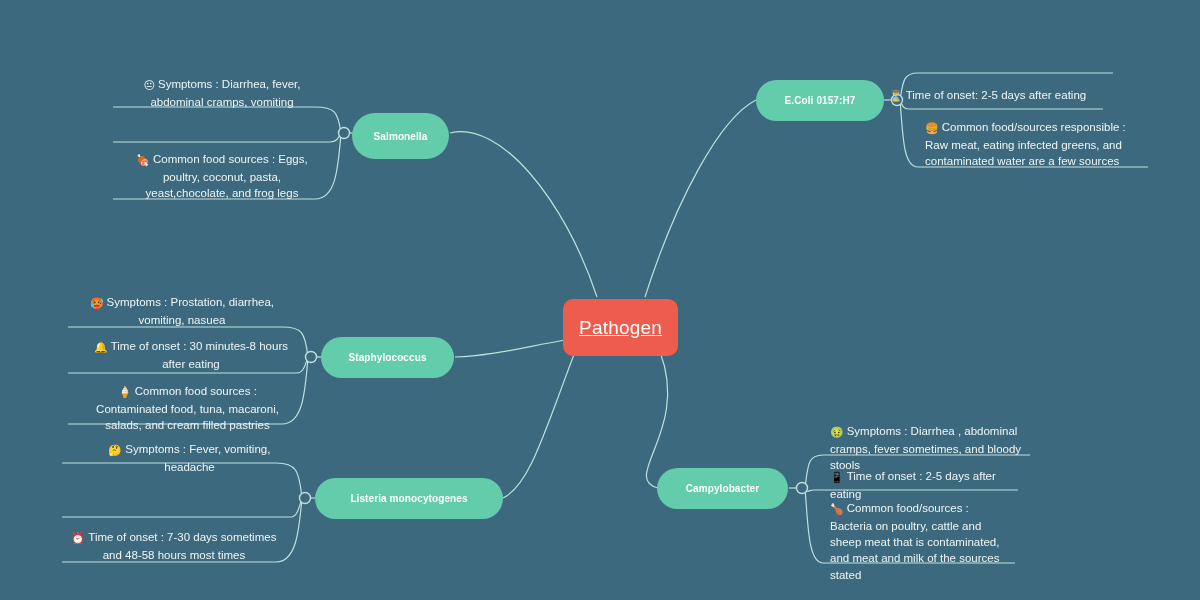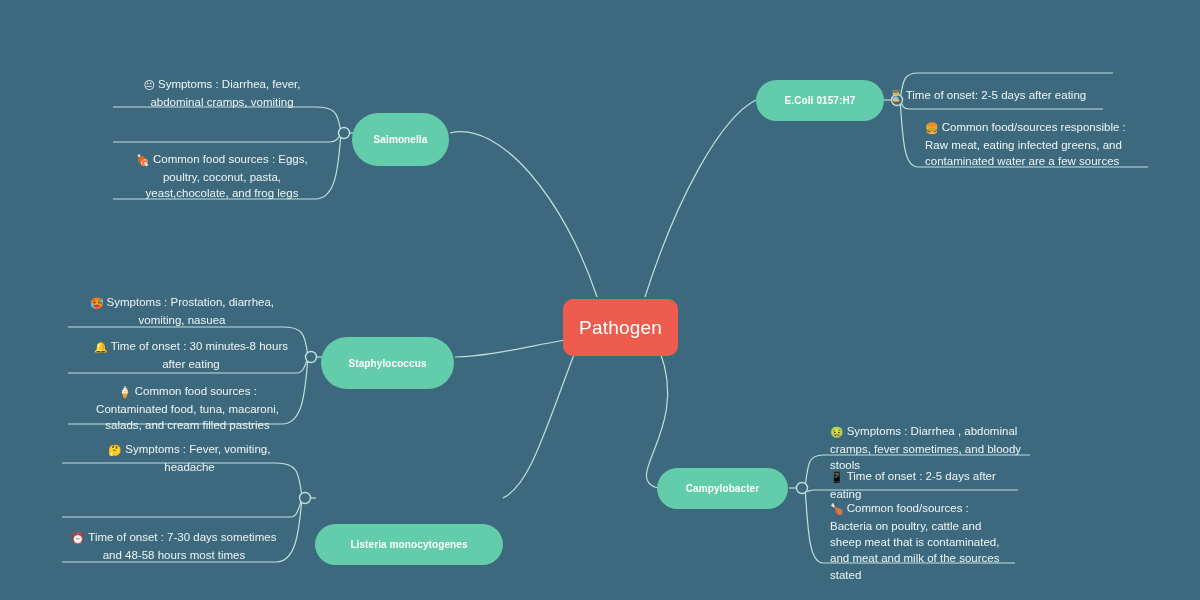--- a/index.html
+++ b/index.html
@@ -21,20 +21,21 @@
     box-sizing:border-box;
     text-align:center;
     white-space:nowrap;
   }
   .node.center{
     background:#ed5c4d;
     border-radius:10px;
     font-size:19px;
     font-weight:400;
     letter-spacing:.2px;
+    text-decoration:underline;
   }
   .node.branch{
     background:#63ccab;
     border-radius:999px;
     font-size:10px;
     font-weight:bold;
     letter-spacing:.1px;
   }
 
   .leaf{
@@ -96,29 +97,29 @@
     <path d="M1018,490 L814,490 C808,490 807,494 805,488"></path>
     <path d="M1015,563 L823,563 C808,563 808,524 805,488"></path>
     <path d="M799,488 L789,488"></path>
     <circle class="junction" cx="802" cy="488" r="5.5"></circle>
   </svg>
 
   <div class="node center" style="left:563px;top:299px;width:115px;height:57px;">
     <span>Pathogen</span>
   </div>
 
-  <div class="node branch" style="left:352px;top:113px;width:97px;height:53px;">
+  <div class="node branch" style="left:352px;top:113px;width:97px;height:46px;">
     <span>Salmonella</span>
   </div>
 
-  <div class="node branch" style="left:321px;top:337px;width:133px;height:52px;">
+  <div class="node branch" style="left:321px;top:337px;width:133px;height:41px;">
     <span>Staphylococcus</span>
   </div>
 
-  <div class="node branch" style="left:315px;top:478px;width:188px;height:41px;margin-top:46px;">
+  <div class="node branch" style="left:315px;top:478px;width:188px;height:41px;">
     <span>Listeria monocytogenes</span>
   </div>
 
   <div class="node branch" style="left:756px;top:80px;width:128px;height:41px;">
     <span>E.Coli 0157:H7</span>
   </div>
 
   <div class="node branch" style="left:657px;top:468px;width:131px;height:41px;">
     <span>Campylobacter</span>
   </div>

